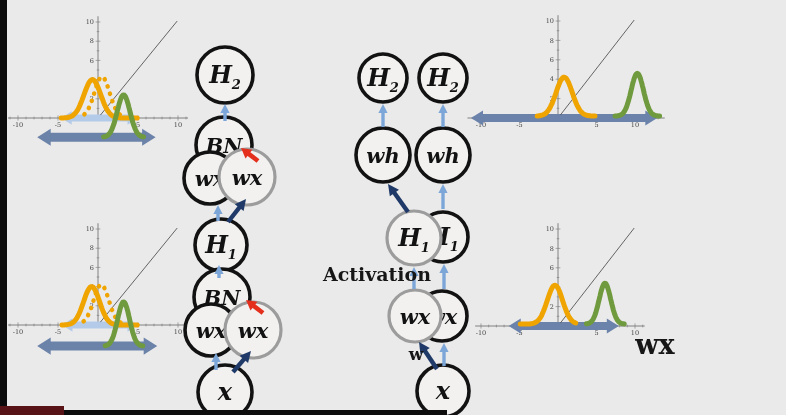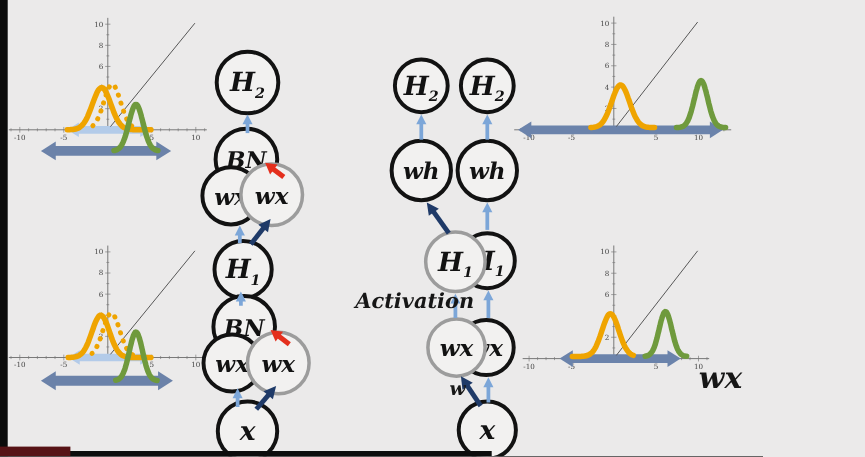--- a/index.html
+++ b/index.html
@@ -2,21 +2,21 @@
 <html><head>
 <meta charset="utf-8">
 <style>
   html,body{margin:0;padding:0;background:#000;}
   .stage{position:relative;width:786px;height:415px;background:#ebeaea;overflow:hidden;
          font-family:"DejaVu Serif","Liberation Serif",serif;}
   #diagram{position:absolute;left:0;top:0;}
   .edge-bar{position:absolute;left:0;top:0;width:7px;height:415px;background:#0b0b0b;}
   .bottom-bar{position:absolute;left:0;top:410px;width:447px;height:5px;background:#0d0d0d;}
   .progress-bar{position:absolute;left:0;top:406px;width:64px;height:9px;background:#571316;}
-  .float-label{position:absolute;color:#161616;font-weight:bold;font-style:italic;
+  .float-label{position:absolute;color:#161616;font-weight:bold;
                font-family:"DejaVu Serif","Liberation Serif",serif;text-align:center;}
   #activation-label{left:320px;top:263px;width:114px;font-size:19px;}
   #w-label{left:404px;top:344px;width:24px;font-size:17px;}
   #wx-axis-label{left:628px;top:329px;width:54px;font-size:27px;}
 </style>
 </head>
 <body>
 
 <div class="stage">
   <svg id="diagram" width="786" height="415" viewBox="0 0 786 415">

